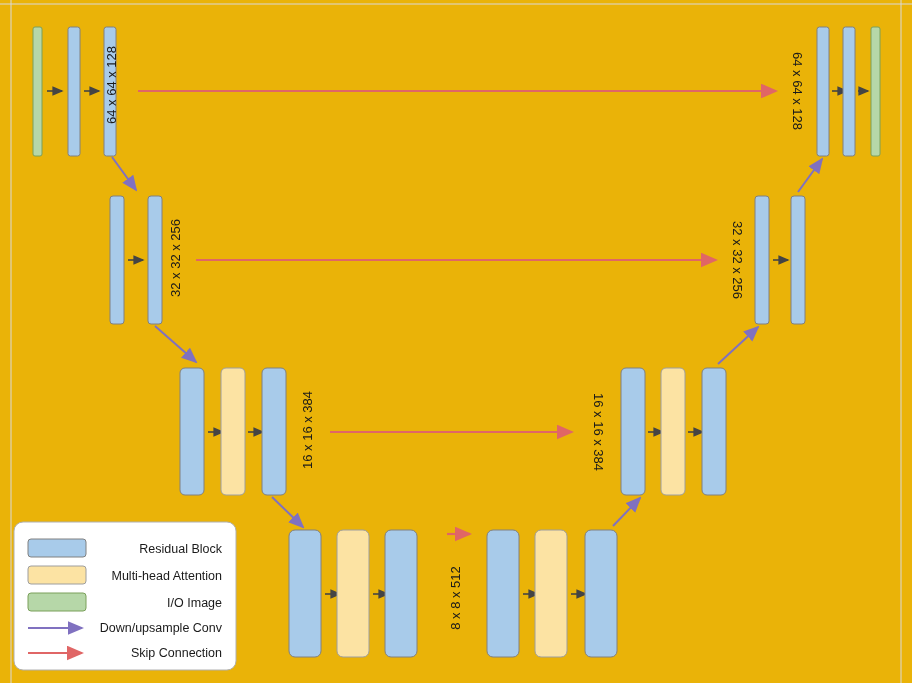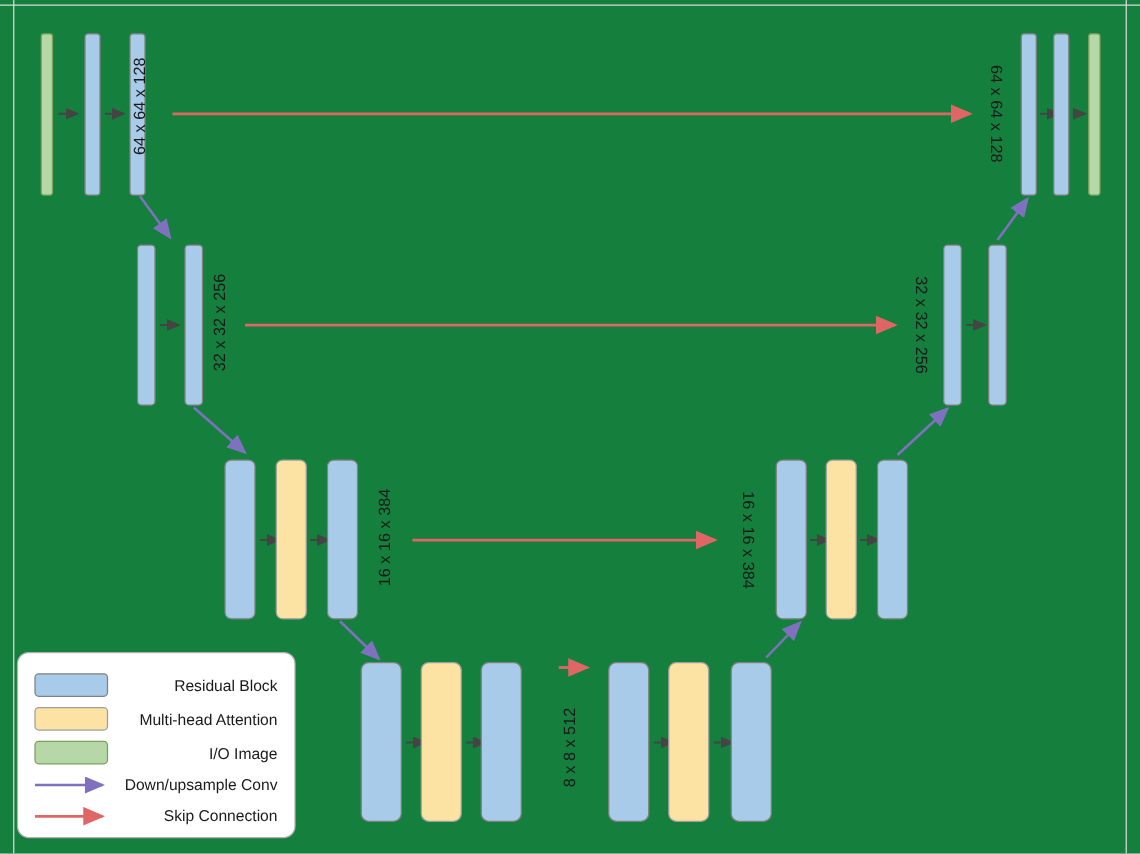--- a/index.html
+++ b/index.html
@@ -6,21 +6,21 @@
   html, body {
     margin: 0;
     padding: 0;
     background: #ffffff;
     font-family: "Liberation Sans", sans-serif;
   }
   #canvas {
     position: relative;
     width: 912px;
     height: 683px;
-    background: #15803d;
+    background: #eab308;
     overflow: hidden;
     text-decoration: underline;
   }
   #diagram-svg {
     position: absolute;
     top: 0;
     left: 0;
     width: 912px;
     height: 683px;
   }

